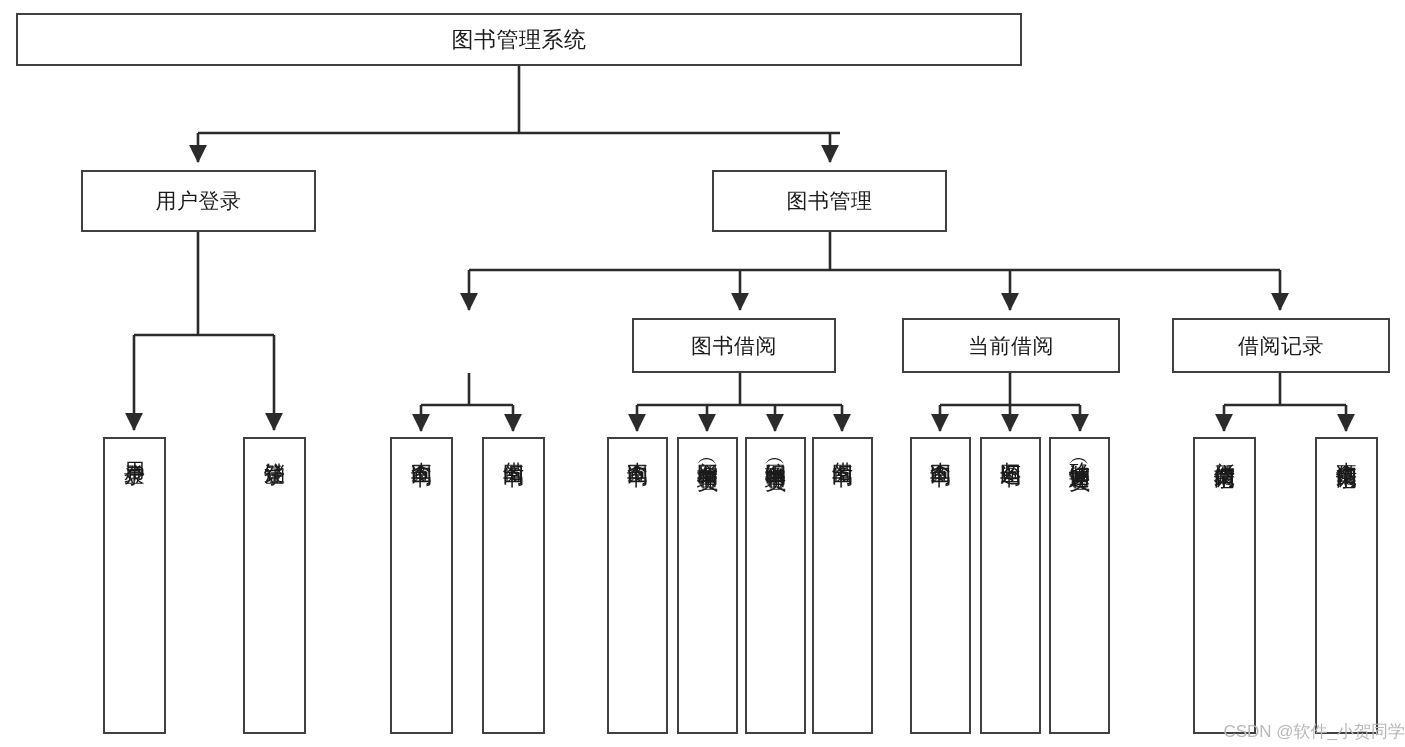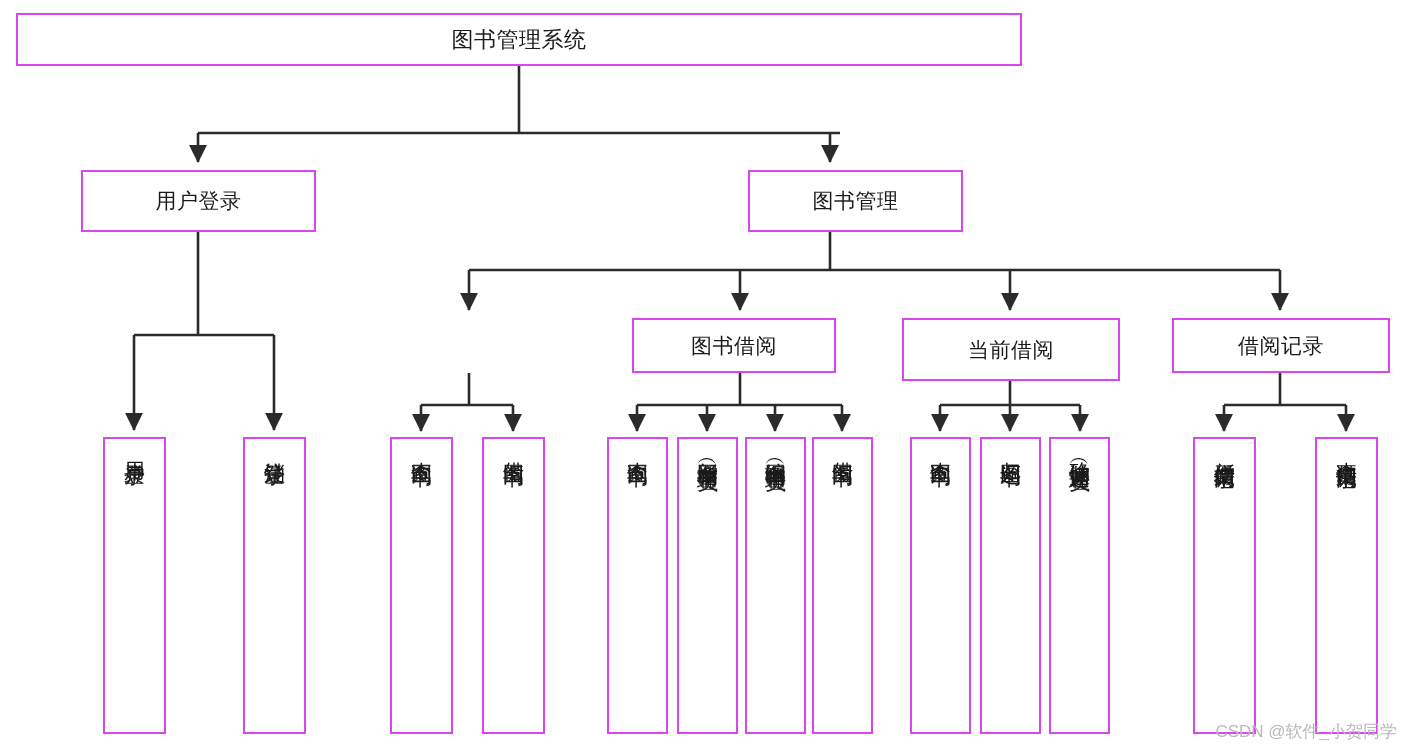--- a/index.html
+++ b/index.html
@@ -21,21 +21,21 @@
     position: absolute;
     left: 0;
     top: 0;
     width: 1405px;
     height: 747px;
   }
   .node {
     position: absolute;
     box-sizing: border-box;
     background: #ffffff;
-    border: 2px solid #d946ef;
+    border: 2px solid #404040;
     display: flex;
     align-items: center;
     justify-content: center;
     color: #1a1a1a;
   }
   .node-h {
     font-size: 21px;
     letter-spacing: 0.5px;
     white-space: nowrap;
   }
@@ -50,21 +50,21 @@
     writing-mode: vertical-rl;
     text-orientation: upright;
     font-size: 21px;
     line-height: 1.05;
     letter-spacing: 1.5px;
     white-space: nowrap;
     text-align: left;
   }
   .watermark {
     position: absolute;
-    right: 8px;
+    right: 0;
     bottom: 4px;
     font-size: 17px;
     color: #b9b9b9;
     white-space: nowrap;
     user-select: none;
   }
 </style>
 </head>
 <body>
 
@@ -120,28 +120,28 @@
     </g>
   </svg>
 
   <div class="node node-h node-title" style="left:16px; top:13px; width:1006px; height:53px;">
     <span>图书管理系统</span>
   </div>
 
   <div class="node node-h" style="left:81px; top:170px; width:235px; height:62px;">
     <span>用户登录</span>
   </div>
-  <div class="node node-h" style="left:748px; top:170px; width:215px; height:62px;font-family:Liberation Mono, monospace;">
+  <div class="node node-h" style="left:712px; top:170px; width:235px; height:62px;font-family:Liberation Mono, monospace;">
     <span>图书管理</span>
   </div>
 
   <div class="node node-h" style="left:632px; top:318px; width:204px; height:55px;">
     <span>图书借阅</span>
   </div>
-  <div class="node node-h" style="left:902px; top:318px; width:218px; height:63px;">
+  <div class="node node-h" style="left:902px; top:318px; width:218px; height:55px;">
     <span>当前借阅</span>
   </div>
   <div class="node node-h" style="left:1172px; top:318px; width:218px; height:55px;">
     <span>借阅记录</span>
   </div>
 
   <div class="node node-v" style="left:103px; top:437px; width:63px; height:297px;">
     <span class="vtext">用户登录</span>
   </div>
   <div class="node node-v" style="left:243px; top:437px; width:63px; height:297px;">

